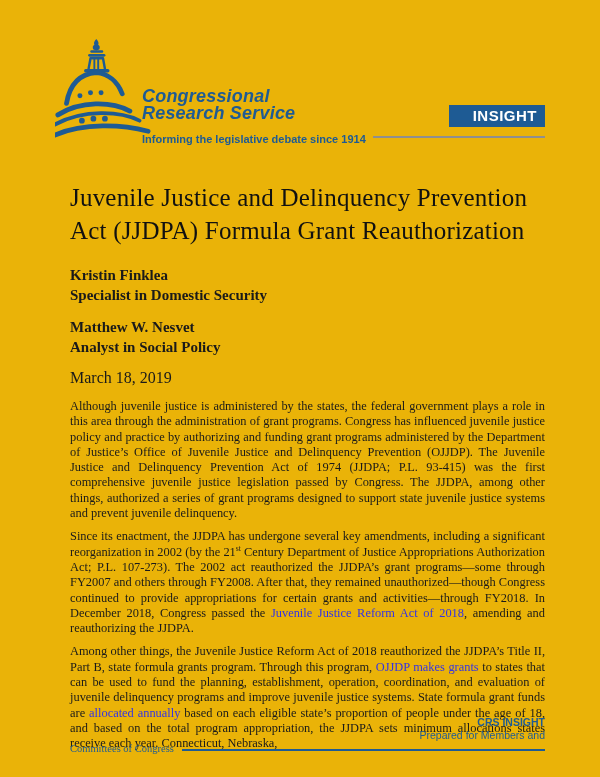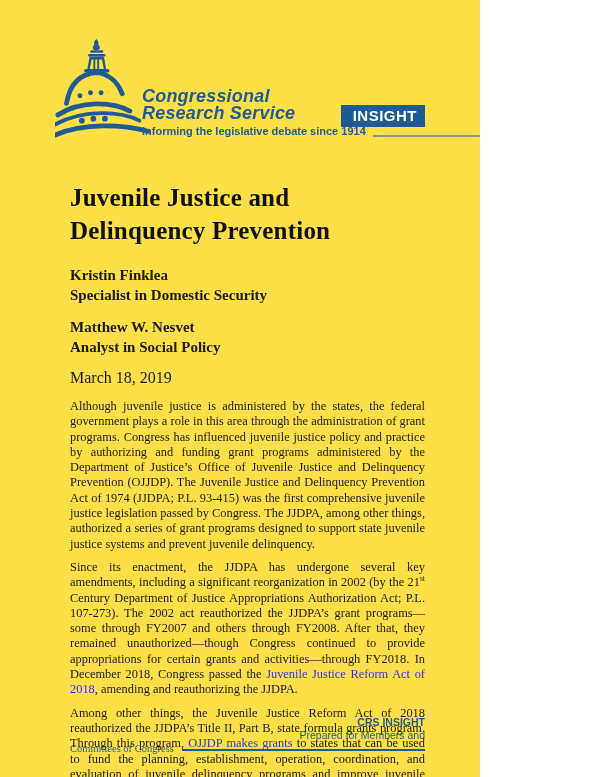--- a/index.html
+++ b/index.html
@@ -5,53 +5,53 @@
   :root{
     --crs-blue:#1E5B94;
     --link-blue:#3333E6;
     --rule-gray:#8F8F8F;
     --text:#1A1A1A;
   }
   *{margin:0;padding:0;box-sizing:border-box;}
   html,body{background:#fff;}
   .page{
     position:relative;
-    width:480px;height:777px;
-    background:#fde047;
+    width:600px;height:777px;
+    background:#eab308;
     overflow:hidden;
     font-family:"Liberation Serif", serif;
     color:var(--text);
   }
   
   .header{position:relative;height:145px;}
   .dome{position:absolute;left:55px;top:38px;width:96px;height:100px;}
   .logo-text{
     position:absolute;left:142px;top:88px;width:403px;
     font-family:"Liberation Sans", sans-serif;
     color:var(--crs-blue);
   }
   .logotype{
     font-size:18px;line-height:17px;font-weight:bold;font-style:italic;
     letter-spacing:.2px;
   }
-  .tagline-row{display:flex;align-items:flex-end;margin-top:3px;}
+  .tagline-row{display:flex;align-items:flex-start;margin-top:11px;}
   .tagline{font-size:11px;font-weight:bold;white-space:nowrap;}
   .header-rule{flex:1;height:2px;background:var(--rule-gray);margin-left:7px;margin-top:3px;}
   .badge{
     position:absolute;right:55px;top:105px;
     background:var(--crs-blue);color:#fff;
     font-family:"Liberation Sans", sans-serif;
     font-weight:bold;font-size:15px;letter-spacing:.5px;
-    padding:2px 8px 3px 12px;
+    padding:2px 8px 3px 24px;
   }
   
   .doc{margin:0 55px 0 70px;}
   .title{
     margin-top:36px;
-    font-size:25px;line-height:33px;font-weight:bold;color:#111;
+    font-size:25px;line-height:33px;font-weight:normal;color:#111;
     letter-spacing:.2px;
   }
   .authors{margin-top:18px;}
   .author{margin-bottom:12px;}
   .author-name{font-size:15px;font-weight:bold;line-height:20px;}
   .author-role{font-size:15px;line-height:20px;font-weight:bold;}
   .date{font-size:16px;margin-top:10px;margin-bottom:12px;}
   .body-text p{
     font-size:12.4px;line-height:15.3px;
     text-align:justify;
@@ -109,20 +109,21 @@
         <span class="header-rule"></span>
       </div>
     </div>
 
     <div class="badge">INSIGHT</div>
   </div>
 
   <div class="doc">
     <h1 class="title" id="title">
         <div>Juvenile Justice and Delinquency Prevention</div>
+        <div>Act (JJDPA) Formula Grant Reauthorization</div>
       </h1>
 
     <div class="authors" id="authors">
         <div class="author">
           <div class="author-name">Kristin Finklea</div>
           <div class="author-role">Specialist in Domestic Security</div>
         </div>
         <div class="author">
           <div class="author-name">Matthew W. Nesvet</div>
           <div class="author-role">Analyst in Social Policy</div>

